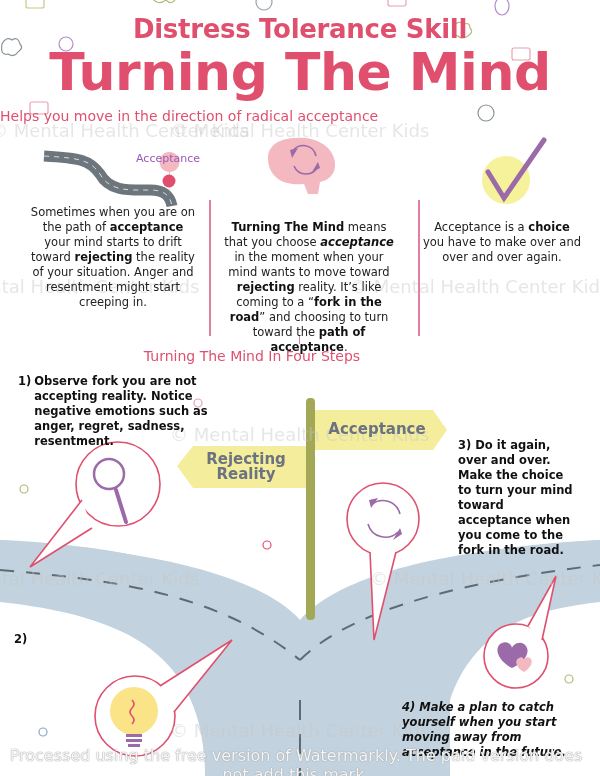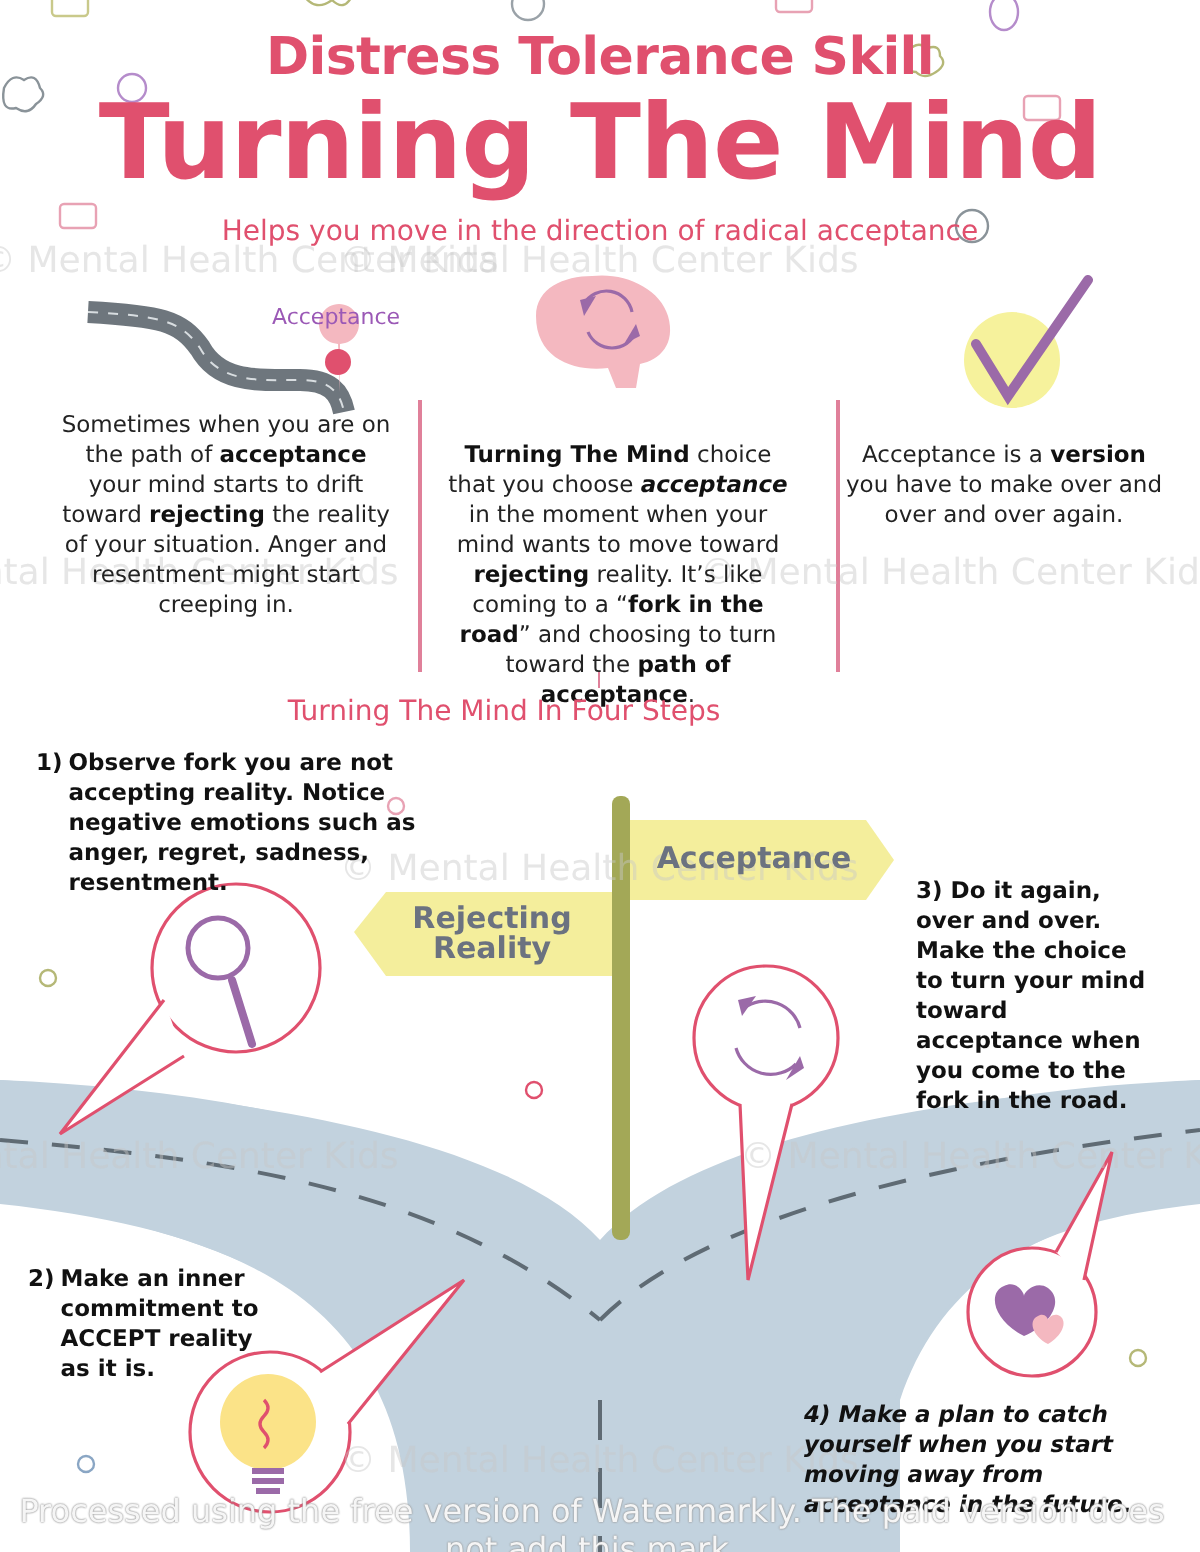--- a/index.html
+++ b/index.html
@@ -3,21 +3,21 @@
 <meta charset="utf-8">
 <style>
   * { box-sizing: border-box; margin: 0; padding: 0; }
   html, body { width: 600px; height: 776px; background: #ffffff; overflow: hidden; }
   body { position: relative; font-family: "DejaVu Sans", sans-serif; color: #1d1d1f; }
   .abs { position: absolute; }
   .bg-layer { position: absolute; left: 0; top: 0; width: 600px; height: 776px; }
 
   .subtitle-top { left: 0; width: 600px; top: 14px; text-align: center; font-weight: bold; font-size: 26px; color: #e0506e; letter-spacing: -0.3px; }
   .title-main { left: 0; width: 600px; top: 44px; text-align: center; font-weight: bold; font-size: 52px; color: #e0506e; letter-spacing: -0.5px; line-height: 1.1; }
-  .tagline { left: 0; width: 600px; top: 108px; text-align: center; font-size: 14px; color: #e0506e; }
+  .tagline { left: 0; width: 600px; top: 108px; font-size: 14px; color: #e0506e; }
 
   .col-text { font-size: 11.5px; line-height: 15px; text-align: center; color: #222; }
   .col-text b { font-weight: bold; color: #111; }
   .col1 { left: 28px; top: 205px; width: 170px; }
   .col2 { left: 220px; top: 220px; width: 178px; }
   .col3 { left: 422px; top: 220px; width: 160px; }
 
   .accept-label { left: 136px; top: 152px; font-size: 11px; color: #9b59b6; }
 
   .steps-title { left: 0; width: 504px; top: 348px; text-align: center; font-size: 14px; color: #e0506e; }
@@ -146,36 +146,35 @@
 <div class="abs title-main">Turning The Mind</div>
 <div class="abs tagline">Helps you move in the direction of radical acceptance</div>
 
 <div class="abs accept-label">Acceptance</div>
 
 <div class="abs col-text col1">
   <span>Sometimes when you are on the path of </span><b>acceptance</b><span> your mind starts to drift toward </span><b>rejecting</b><span> the reality of your situation.  Anger and resentment might start creeping in.</span>
 </div>
 
 <div class="abs col-text col2">
-  <b>Turning The Mind</b><span> choice that you choose </span><b><i>acceptance</i></b><span> in the moment when your mind wants to move toward </span><b>rejecting</b><span> reality. It’s like coming to a “</span><b>fork in the road</b><span>” and choosing to turn toward the </span><b>path of acceptance</b><span>.</span>
+  <b>Turning The Mind</b><span> means that you choose </span><b><i>acceptance</i></b><span> in the moment when your mind wants to move toward </span><b>rejecting</b><span> reality. It’s like coming to a “</span><b>fork in the road</b><span>” and choosing to turn toward the </span><b>path of acceptance</b><span>.</span>
 </div>
 
 <div class="abs col-text col3">
-  <span>Acceptance is a </span><b>version</b><span> you have to make over and over and over again.</span>
+  <span>Acceptance is a </span><b>choice</b><span> you have to make over and over and over again.</span>
 </div>
 
 <div class="abs steps-title">Turning The Mind In Four Steps</div>
 
 <div class="abs step step1" style="display:flex; gap:3px;">
   <span>1)</span>
     <span>Observe fork you are not accepting reality.  Notice negative emotions such as anger, regret, sadness, resentment.</span>
 </div>
 <div class="abs step step2" style="display:flex; gap:3px;">
   <span>2)</span>
-    <span>Make an inner commitment to ACCEPT reality as it is.</span>
 </div>
 <div class="abs step step3">
   <span>3)</span> <span>Do it again, over and over.  Make the choice to turn your mind toward acceptance when you come to the fork in the road.</span>
 </div>
 <div class="abs step step4">
   <span>4)</span> <span>Make a plan to catch yourself when you start moving away from acceptance in the future.</span>
 </div>
 
 <div class="abs sign-text sign-accept">Acceptance</div>
 <div class="abs sign-text sign-reject">

